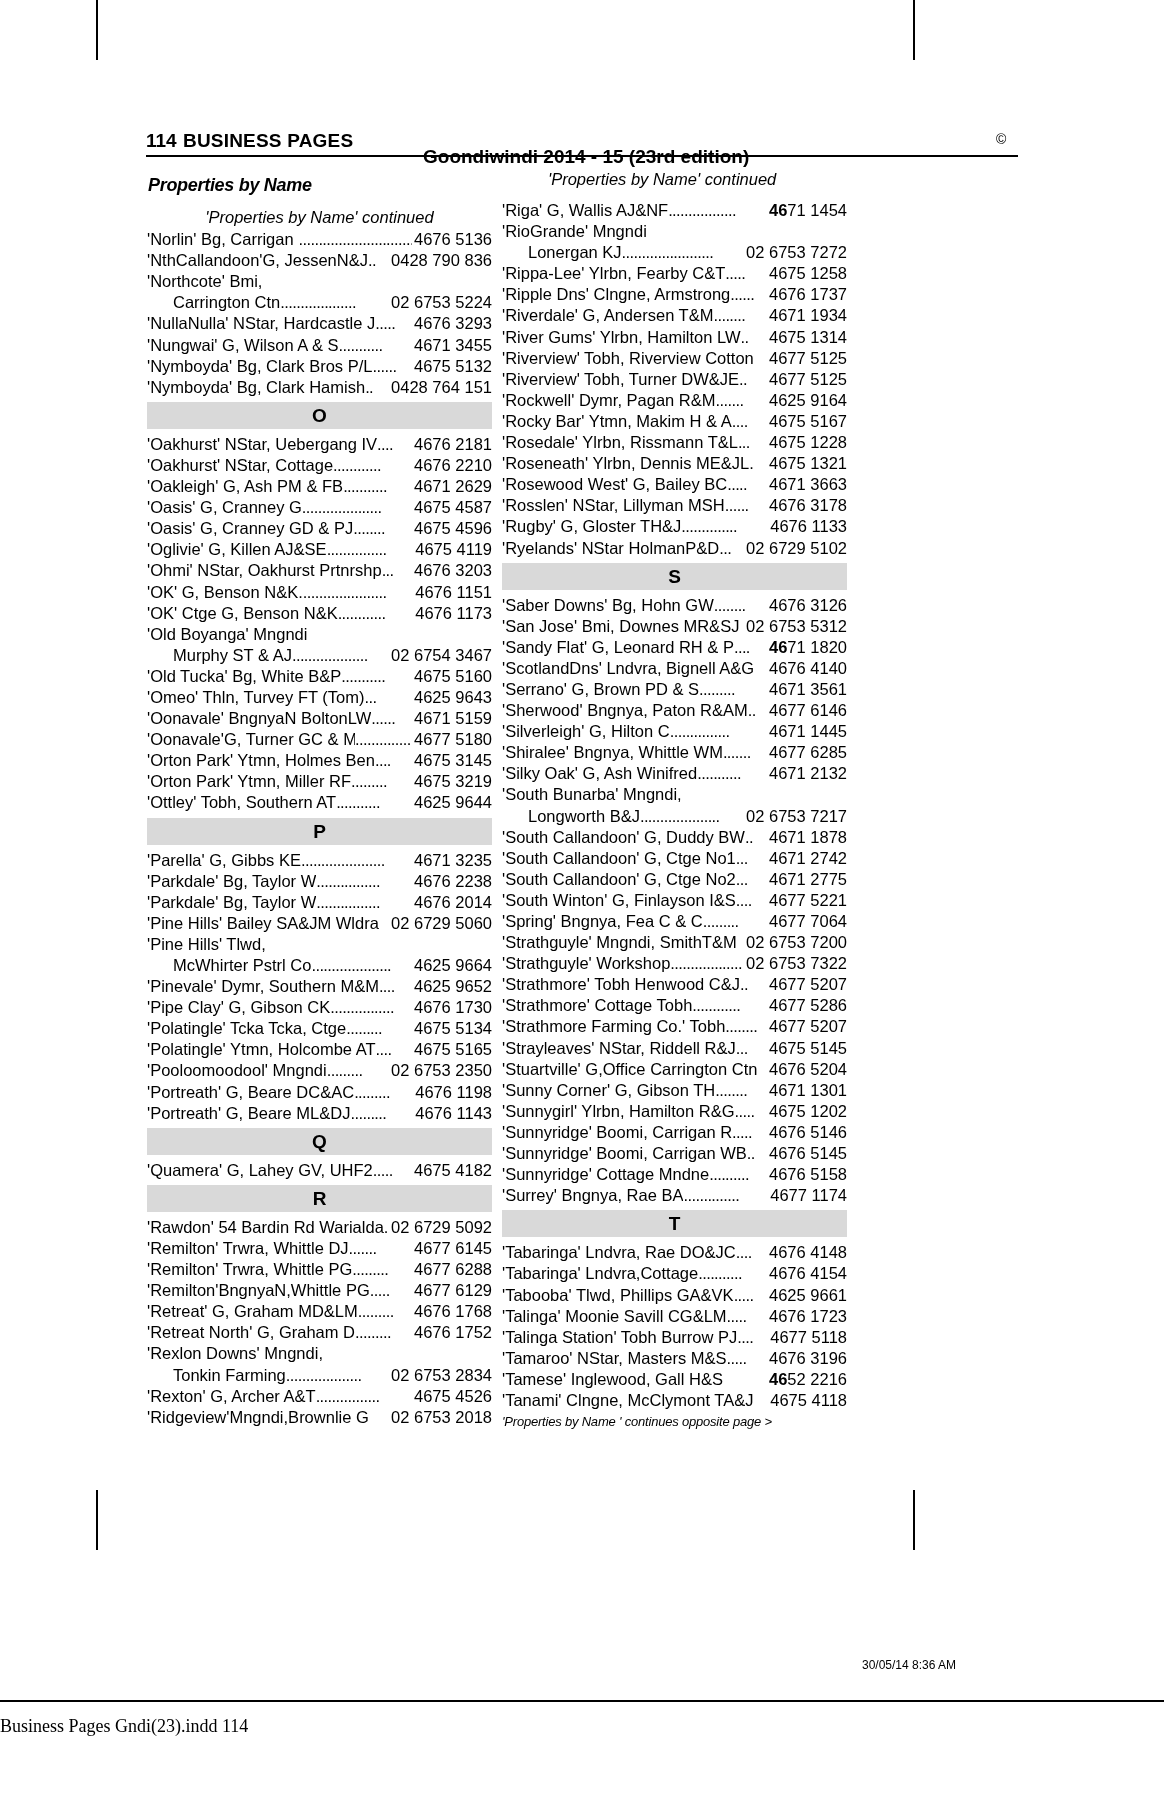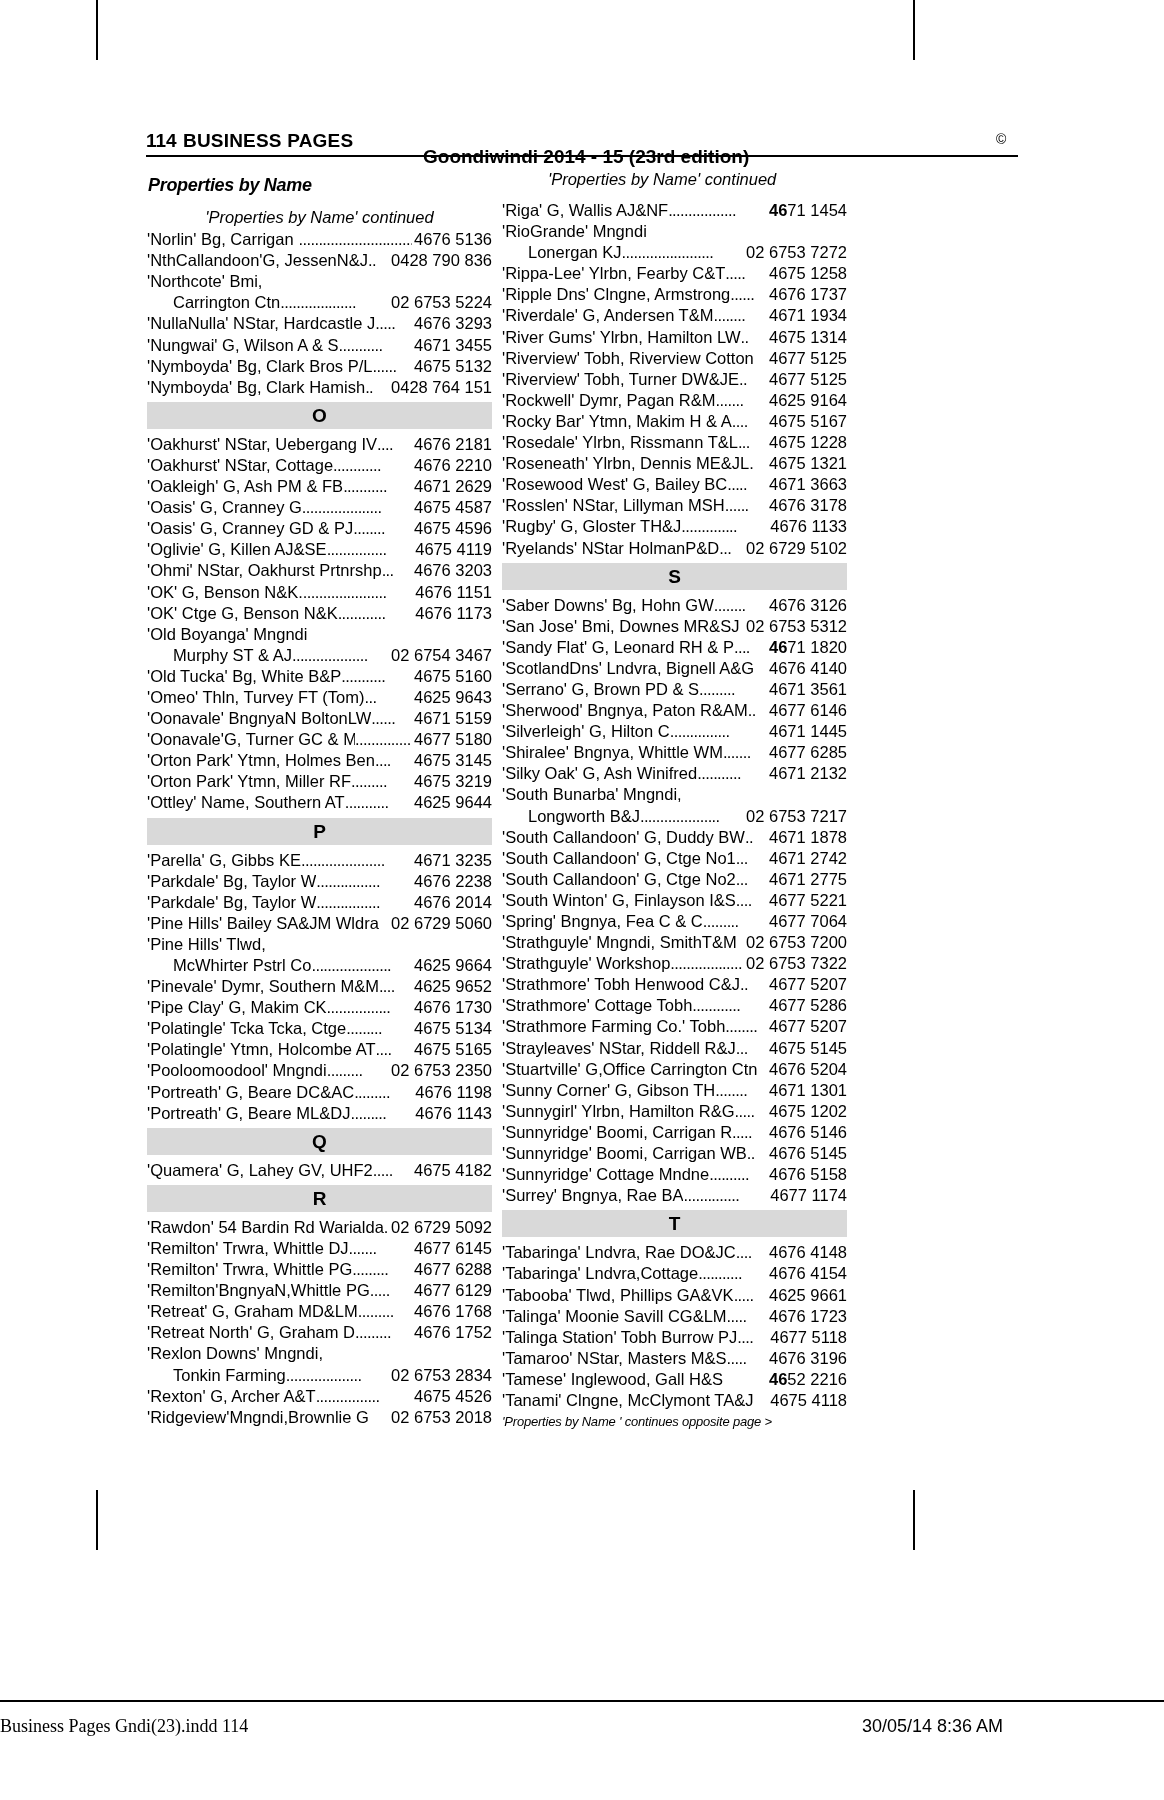--- a/index.html
+++ b/index.html
@@ -154,22 +154,22 @@
     position: absolute;
     left: 0px;
     top: 1716px;
     font-size: 18px;
     white-space: nowrap;
     font-family: Liberation Serif, serif;
   }
   .bottom-right {
     position: absolute;
     left: 862px;
-    top: 1716px;
-    font-size: 18px;
+    top: 1658px;
+    font-size: 12px;
     white-space: nowrap;
   }
 </style>
 </head>
 <body>
 
 <div class="page">
 
   <div class="crop v" style="left:96px; top:0px; height:60px;"></div>
   <div class="crop v" style="left:913px; top:0px; height:60px;"></div>
@@ -315,21 +315,21 @@
           <span class="left">'Orton Park' Ytmn, Holmes Ben</span>
           <span class="fill">....</span>
           <span class="right">4675 3145</span>
         </div>
       <div class="row">
           <span class="left">'Orton Park' Ytmn, Miller RF</span>
           <span class="fill">.........</span>
           <span class="right">4675 3219</span>
         </div>
       <div class="row">
-          <span class="left">'Ottley' Name, Southern AT</span>
+          <span class="left">'Ottley' Tobh, Southern AT</span>
           <span class="fill">...........</span>
           <span class="right">4625 9644</span>
         </div>
     </div>
 
     <div class="letter-band">P</div>
 
     <div>
       <div class="row">
           <span class="left">'Parella' G, Gibbs KE</span>
@@ -360,21 +360,21 @@
           <span class="left">McWhirter Pstrl Co</span>
           <span class="fill">....................</span>
           <span class="right">4625 9664</span>
         </div>
       <div class="row">
           <span class="left">'Pinevale' Dymr, Southern M&amp;M</span>
           <span class="fill">....</span>
           <span class="right">4625 9652</span>
         </div>
       <div class="row">
-          <span class="left">'Pipe Clay' G, Makim CK</span>
+          <span class="left">'Pipe Clay' G, Gibson CK</span>
           <span class="fill">................</span>
           <span class="right">4676 1730</span>
         </div>
       <div class="row">
           <span class="left">'Polatingle' Tcka Tcka, Ctge</span>
           <span class="fill">.........</span>
           <span class="right">4675 5134</span>
         </div>
       <div class="row">
           <span class="left">'Polatingle' Ytmn, Holcombe AT</span>

